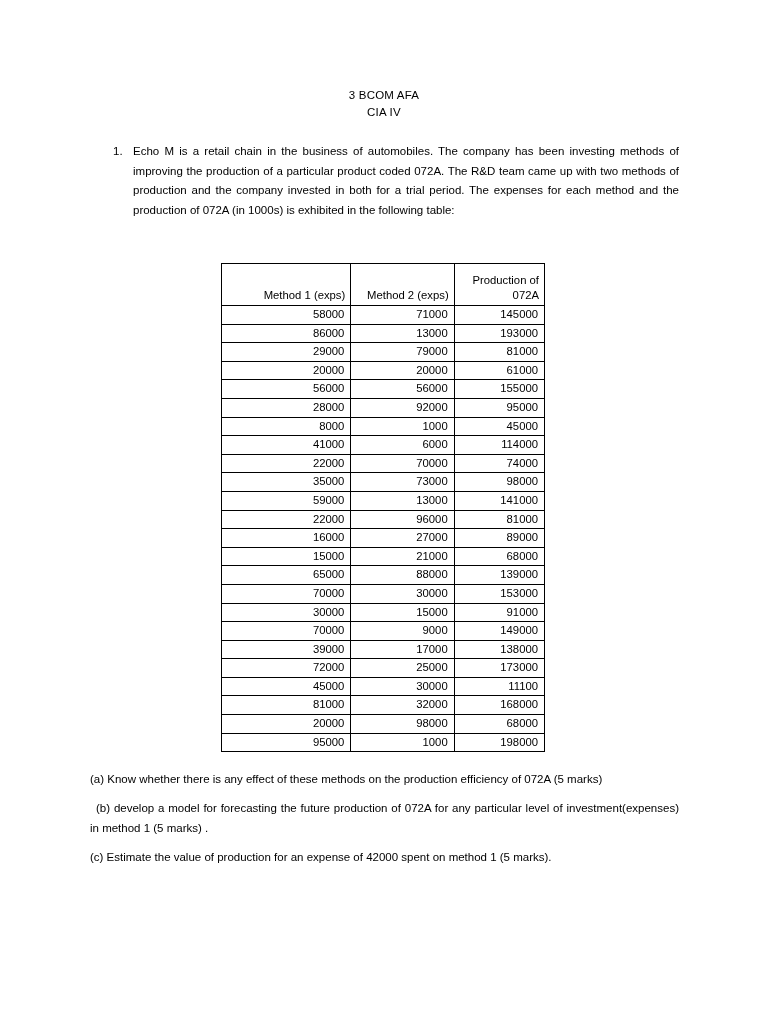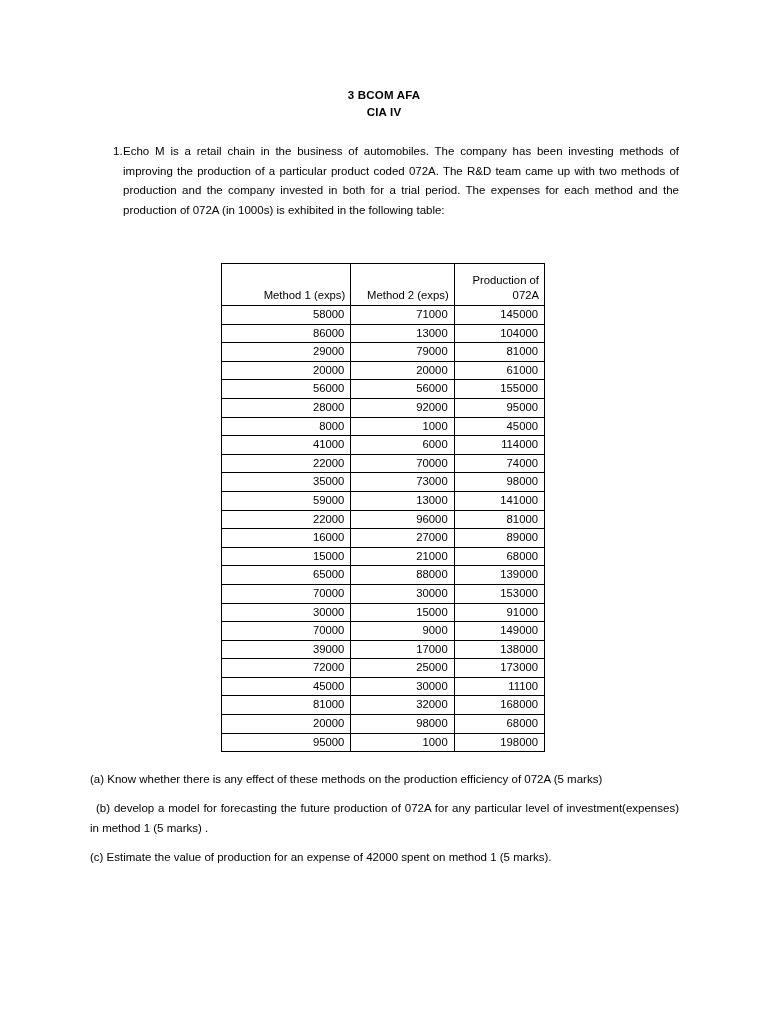--- a/index.html
+++ b/index.html
@@ -25,21 +25,21 @@
     height: 1024px;
     background: #ffffff;
   }
 
   
   .doc-title {
     position: absolute;
     left: 0;
     width: 768px;
     text-align: center;
-    font-weight: bold;
+    font-weight: normal;
     font-size: 11.5px;
     letter-spacing: 0.2px;
   }
   #title-main { top: 89px; }
   #title-sub  { top: 106px; }
 
   
   .intro-block {
     position: absolute;
     left: 113px;
@@ -48,21 +48,21 @@
   }
   .intro-number {
     position: absolute;
     left: 0;
     top: 0;
     width: 22px;
     font-size: 11.5px;
     line-height: 19.5px;
   }
   .intro-text {
-    margin-left: 10px;
+    margin-left: 20px;
     font-size: 11.5px;
     line-height: 19.5px;
     text-align: justify;
     text-justify: inter-word;
   }
 
   
   .data-table {
     position: absolute;
     left: 221px;
@@ -138,21 +138,21 @@
     </thead>
     <tbody id="table-body">
         <tr>
           <td class="col-m1">58000</td>
           <td class="col-m2">71000</td>
           <td class="col-pr">145000</td>
         </tr>
         <tr>
           <td class="col-m1">86000</td>
           <td class="col-m2">13000</td>
-          <td class="col-pr">104000</td>
+          <td class="col-pr">193000</td>
         </tr>
         <tr>
           <td class="col-m1">29000</td>
           <td class="col-m2">79000</td>
           <td class="col-pr">81000</td>
         </tr>
         <tr>
           <td class="col-m1">20000</td>
           <td class="col-m2">20000</td>
           <td class="col-pr">61000</td>

